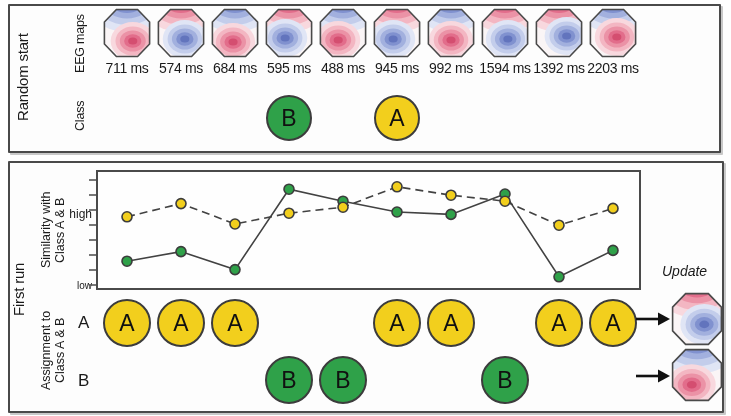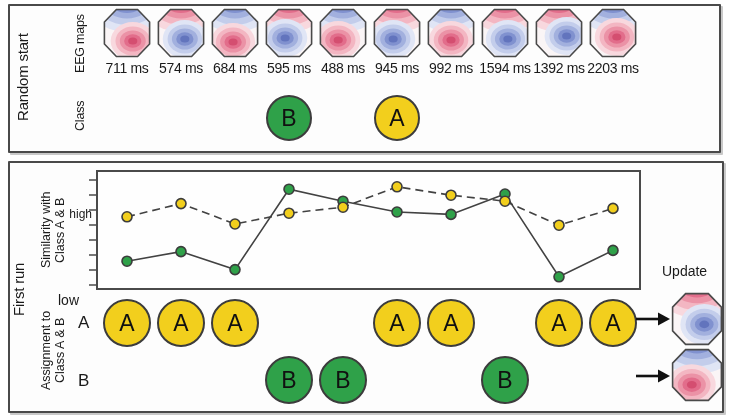--- a/index.html
+++ b/index.html
@@ -22,26 +22,26 @@
   .circ{position:absolute;border-radius:50%;border:2px solid #3c3c3c;display:flex;
         align-items:center;justify-content:center;font-size:23px;color:#111;
         box-sizing:border-box;}
   .circ.a{background:#F2CF1D;}
   .circ.b{background:#2FA149;}
   #chart-box{position:absolute;left:96px;top:170px;width:545px;height:120px;
              border:2px solid #4a4a4a;background:#fefefe;box-sizing:border-box;}
   #chart-svg{position:absolute;left:96px;top:170px;}
   #ticks-svg{position:absolute;left:87px;top:170px;}
   #label-high{position:absolute;left:58px;top:163px;width:34px;text-align:right;font-size:12px;margin-top:44px;}
-  #label-low{position:absolute;left:58px;top:292px;width:34px;text-align:left;font-size:14px;}
+  #label-low{position:absolute;left:58px;top:280px;width:34px;text-align:right;font-size:10px;}
   #label-similarity{position:absolute;left:40px;top:170px;height:120px;display:flex;gap:1px;font-size:12.5px;}
   #label-assignment{position:absolute;left:40px;top:296px;height:108px;display:flex;gap:1px;font-size:12.5px;}
   #row-label-a{position:absolute;left:78px;top:313px;font-size:17px;}
   #row-label-b{position:absolute;left:78px;top:371px;font-size:17px;}
-  #update-label{position:absolute;left:662px;top:263px;font-size:14px;}
+  #update-label{position:absolute;left:662px;top:263px;font-size:14px;font-style:italic;}
   .upd-map{position:absolute;}
   .arrow{position:absolute;}
 </style>
 </head>
 <body>
 
 <div id="stage">
 
   <div id="panel-top" class="panel"></div>
   <div id="panel-bottom" class="panel"></div>

